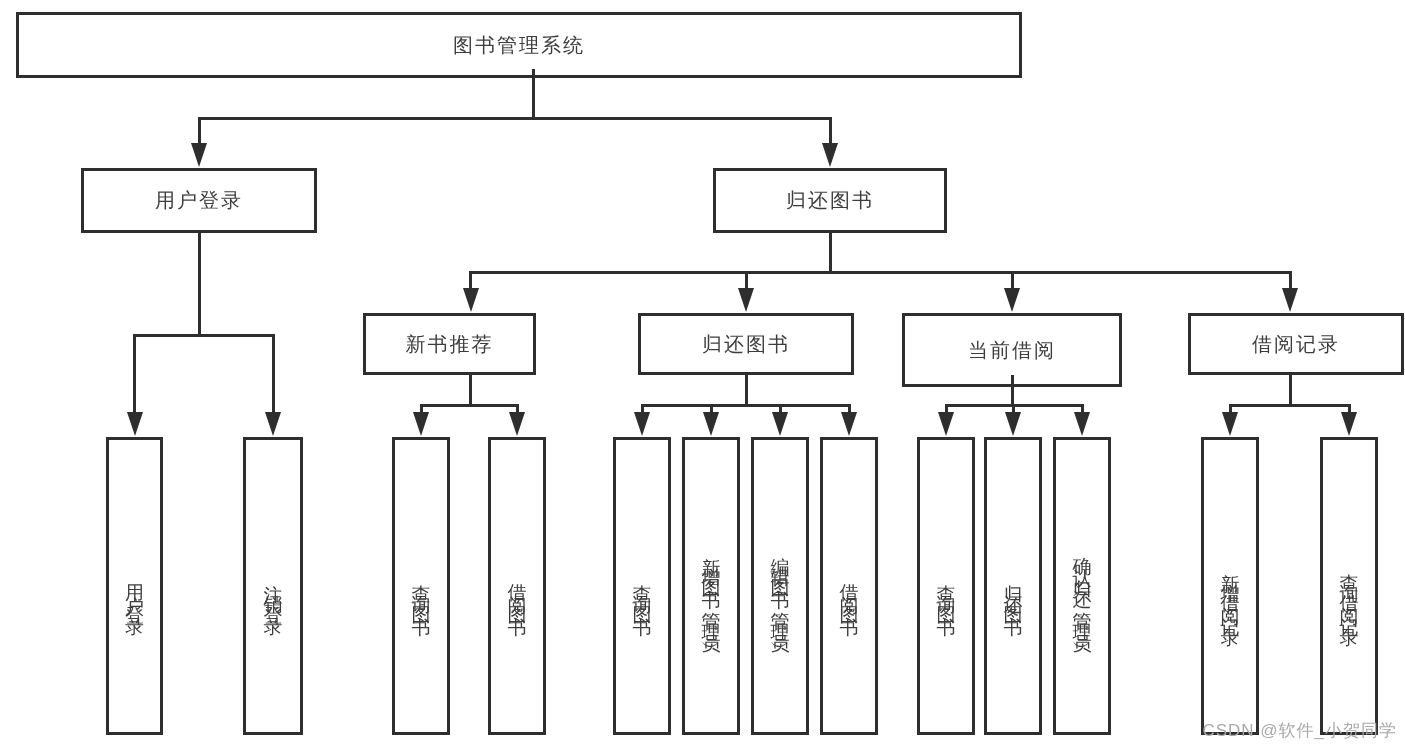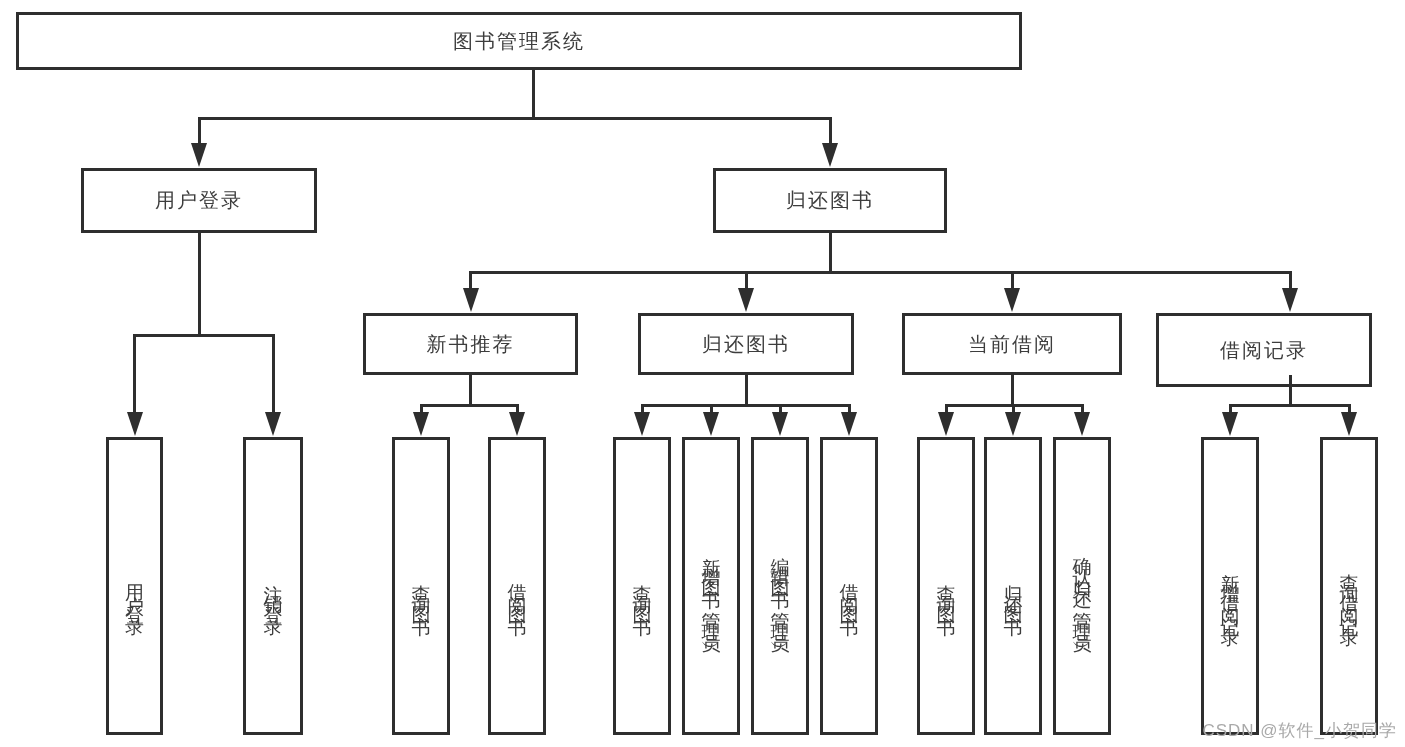--- a/index.html
+++ b/index.html
@@ -36,41 +36,41 @@
   .watermark{
     position:absolute;right:8px;bottom:5px;color:var(--watermark);
     font-size:17px;letter-spacing:1px;white-space:nowrap;
   }
 </style>
 </head>
 <body>
 
 <div class="canvas" id="diagram-canvas">
 
-  <div class="node" style="left:16px;top:12px;width:1006px;height:58px">
+  <div class="node" style="left:16px;top:12px;width:1006px;height:66px">
     <span class="lbl">图书管理系统</span>
   </div>
 
   <div class="node" style="left:81px;top:168px;width:236px;height:65px">
     <span class="lbl">用户登录</span>
   </div>
   <div class="node" style="left:713px;top:168px;width:234px;height:65px">
     <span class="lbl">归还图书</span>
   </div>
 
-  <div class="node" style="left:363px;top:313px;width:215px;height:62px">
+  <div class="node" style="left:363px;top:313px;width:173px;height:62px">
     <span class="lbl">新书推荐</span>
   </div>
   <div class="node" style="left:638px;top:313px;width:216px;height:62px">
     <span class="lbl">归还图书</span>
   </div>
-  <div class="node" style="left:902px;top:313px;width:220px;height:62px">
+  <div class="node" style="left:902px;top:313px;width:220px;height:74px">
     <span class="lbl">当前借阅</span>
   </div>
-  <div class="node" style="left:1156px;top:313px;width:216px;height:74px">
+  <div class="node" style="left:1188px;top:313px;width:216px;height:62px">
     <span class="lbl">借阅记录</span>
   </div>
 
   <div class="node v" style="left:106px;top:437px;width:57px;height:298px">
     <span class="lbl">用户登录</span>
   </div>
   <div class="node v" style="left:243px;top:437px;width:60px;height:298px">
     <span class="lbl">注销登录</span>
   </div>
 

